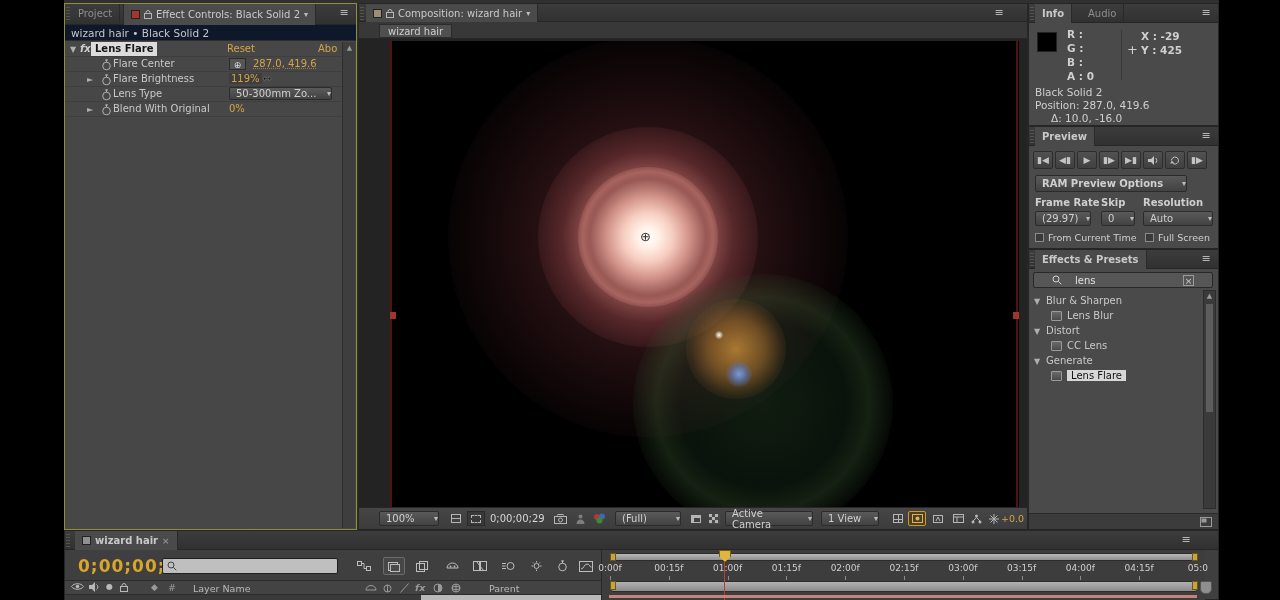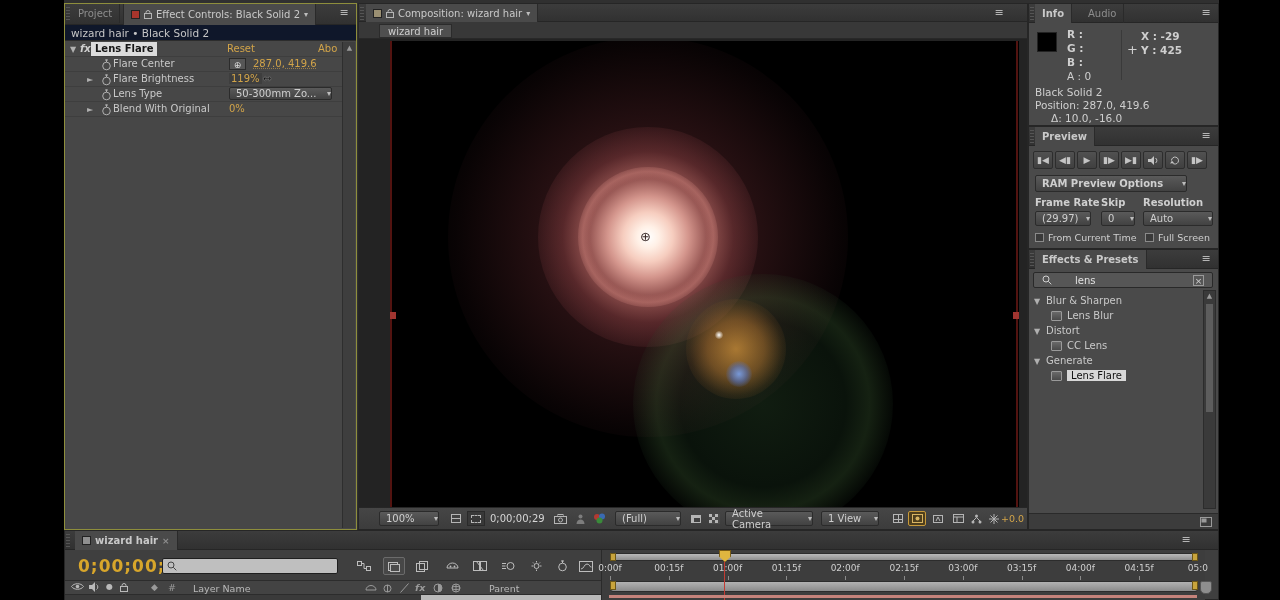--- a/index.html
+++ b/index.html
@@ -349,21 +349,21 @@
       </div>
       <div class="tab dim" style="left:52px">
         <span>Audio</span>
       </div>
       <div class="menuico" style="right:4px">≡</div>
     </div>
     <div class="p" style="left:8px;top:28px;width:20px;height:20px;background:#000;border:1px solid #232323"></div>
     <div class="rc-text p" style="left:38px;top:24px;font-weight:bold">R :</div>
     <div class="rc-text p" style="left:38px;top:38px;font-weight:bold">G :</div>
     <div class="rc-text p" style="left:38px;top:52px;font-weight:bold">B :</div>
-    <div class="rc-text p" style="left:38px;top:66px;font-weight:normal">A : 0</div>
+    <div class="rc-text p" style="left:38px;top:66px;font-weight:bold">A : 0</div>
     <div class="p" style="left:92px;top:26px;width:1px;height:50px;background:#3a3a3a"></div>
     <div class="rc-text p" style="left:98px;top:38px;font-size:13px">+</div>
     <div class="rc-text p" style="left:112px;top:26px;font-weight:bold">X : -29</div>
     <div class="rc-text p" style="left:112px;top:40px;font-weight:bold">Y : 425</div>
     <div class="rc-text p" style="left:6px;top:82px">Black Solid 2</div>
     <div class="rc-text p" style="left:6px;top:95px">Position: 287.0, 419.6</div>
     <div class="rc-text p" style="left:22px;top:108px">Δ: 10.0, -16.0</div>
   </div>
 
   <div class="panel" id="preview">
@@ -424,21 +424,21 @@
   </div>
 
   <div class="panel" id="fxp">
     <div class="tabbar">
       <div class="grip"></div>
       <div class="tab" style="left:6px;font-weight:bold">
         <span>Effects &amp; Presets</span>
       </div>
       <div class="menuico" style="right:4px">≡</div>
     </div>
-    <div class="p" style="left:4px;top:22px;width:180px;height:16px;background:#565656;border:1px solid #292929;border-radius:2px;display:flex;align-items:center;padding:0 8px;gap:23px">
+    <div class="p" style="left:4px;top:22px;width:180px;height:16px;background:#565656;border:1px solid #292929;border-radius:2px;display:flex;align-items:center;padding:0 18px;gap:13px">
       <svg width="10" height="10" viewBox="0 0 10 10">
             <circle cx="4" cy="4" r="3" fill="none" stroke="#d0d0d0"></circle>
             <line x1="6.3" y1="6.3" x2="9.3" y2="9.3" stroke="#d0d0d0"></line>
           </svg>
       <span style="flex:1;font-size:10px;color:#e2e2e2">lens</span>
       <span style="width:11px;height:11px;border:1px solid #9a9a9a;color:#cfcfcf;font-size:9px;line-height:10px;text-align:center">×</span>
     </div>
 
     <div class="fxrow" style="top:44px">
       <span class="twirl" style="left:5px">▼</span>

